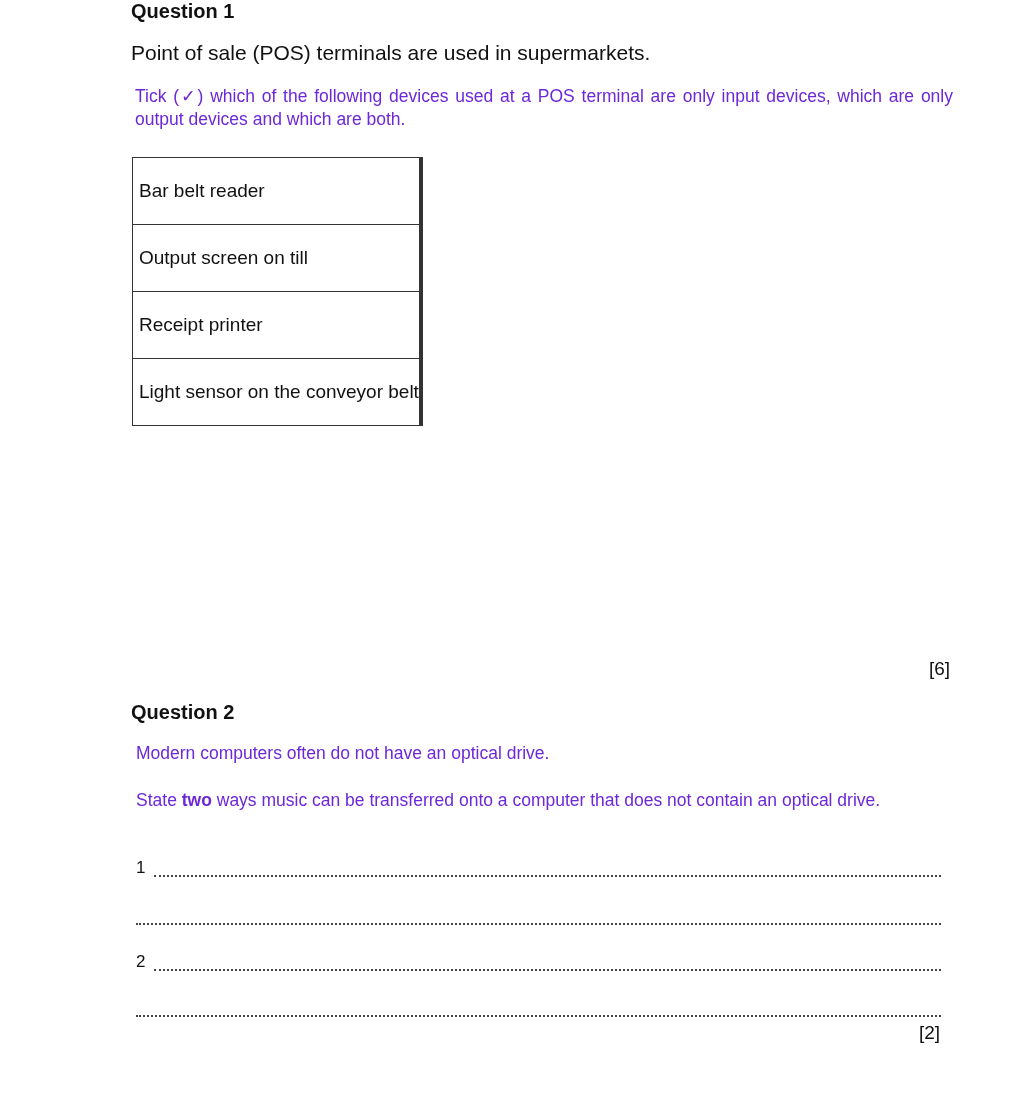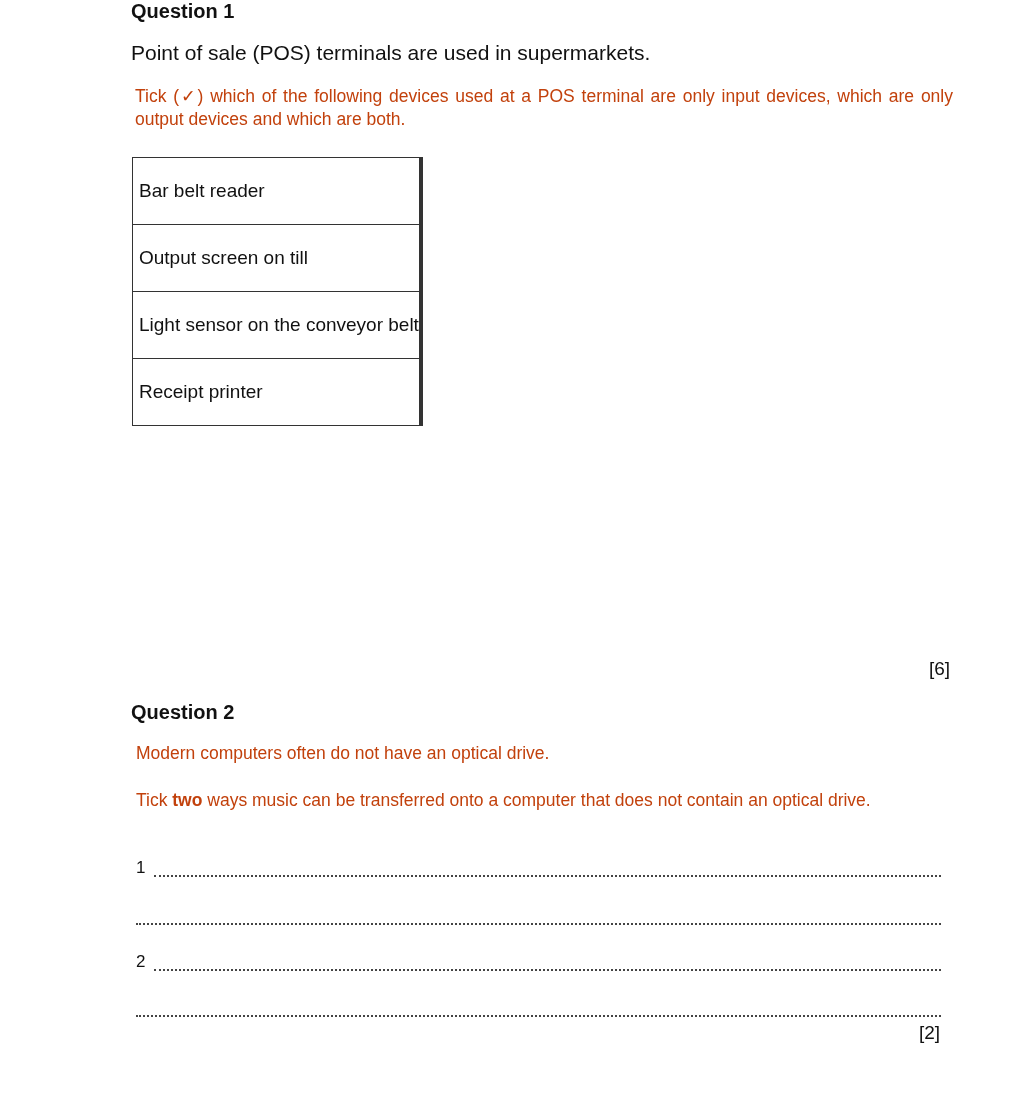--- a/index.html
+++ b/index.html
@@ -1,21 +1,21 @@
 <!DOCTYPE html>
 <html><head>
 <meta charset="utf-8">
 <style>
   html, body { margin: 0; padding: 0; background: #ffffff; }
   body { width: 1035px; height: 1095px; position: relative; overflow: hidden;
          font-family: "Liberation Sans", sans-serif; color: #111111; }
   .abs { position: absolute; }
   .qtitle { font-weight: bold; font-size: 20px; }
   .stem { font-size: 21px; }
-  .body-text { font-size: 17.5px; color: #c2410c; line-height: 23px; text-align: justify; }
+  .body-text { font-size: 17.5px; color: #6d28d9; line-height: 23px; text-align: justify; }
   table.grid { position: absolute; left: 132px; top: 157px; border-collapse: collapse;
                font-size: 19px; }
   table.grid td, table.grid th { border: 1.5px solid #333; padding: 0; }
   table.grid th { font-weight: bold; font-size: 19px; text-align: center; line-height: 25px; }
   .c-dev { width: 389px; }
   .c-in  { width: 116px; }
   .c-out { width: 115px; }
   .c-both{ width: 116px; }
   tr.hdr { height: 65px; }
   tr.row { height: 67px; }
@@ -41,39 +41,39 @@
     <td class="tick"></td>
     <td class="tick"></td>
   </tr>
   <tr class="row">
     <td class="dev">Output screen on till</td>
     <td class="tick"></td>
     <td class="tick"></td>
     <td class="tick"></td>
   </tr>
   <tr class="row">
-    <td class="dev">Light sensor on the conveyor belt</td>
+    <td class="dev">Receipt printer</td>
     <td class="tick"></td>
     <td class="tick"></td>
     <td class="tick"></td>
   </tr>
   <tr class="row">
-    <td class="dev">Receipt printer</td>
+    <td class="dev">Light sensor on the conveyor belt</td>
     <td class="tick"></td>
     <td class="tick"></td>
     <td class="tick"></td>
   </tr>
 </tbody>
   </table>
 
 <div class="abs marks" style="left:929px; top:658px;">[6]</div>
 
 <div class="abs qtitle" style="left:131px; top:701px;">Question 2</div>
 <div class="abs body-text" style="left:136px; top:742px;">Modern computers often do not have an optical drive.</div>
-<div class="abs body-text" style="left:136px; top:789px; width:805px;"><span>Tick </span><b>two</b><span> ways music can be transferred onto a computer that does not contain an optical drive.</span></div>
+<div class="abs body-text" style="left:136px; top:789px; width:805px;"><span>State </span><b>two</b><span> ways music can be transferred onto a computer that does not contain an optical drive.</span></div>
 
 <div class="ansline" style="top:858px;">
   <span class="num">1</span>
   <span class="dots" style="left:18px;"></span>
 </div>
 <div class="ansline" style="top:906px;">
   <span class="dots" style="left:0px;"></span>
 </div>
 <div class="ansline" style="top:952px;">
   <span class="num">2</span>

